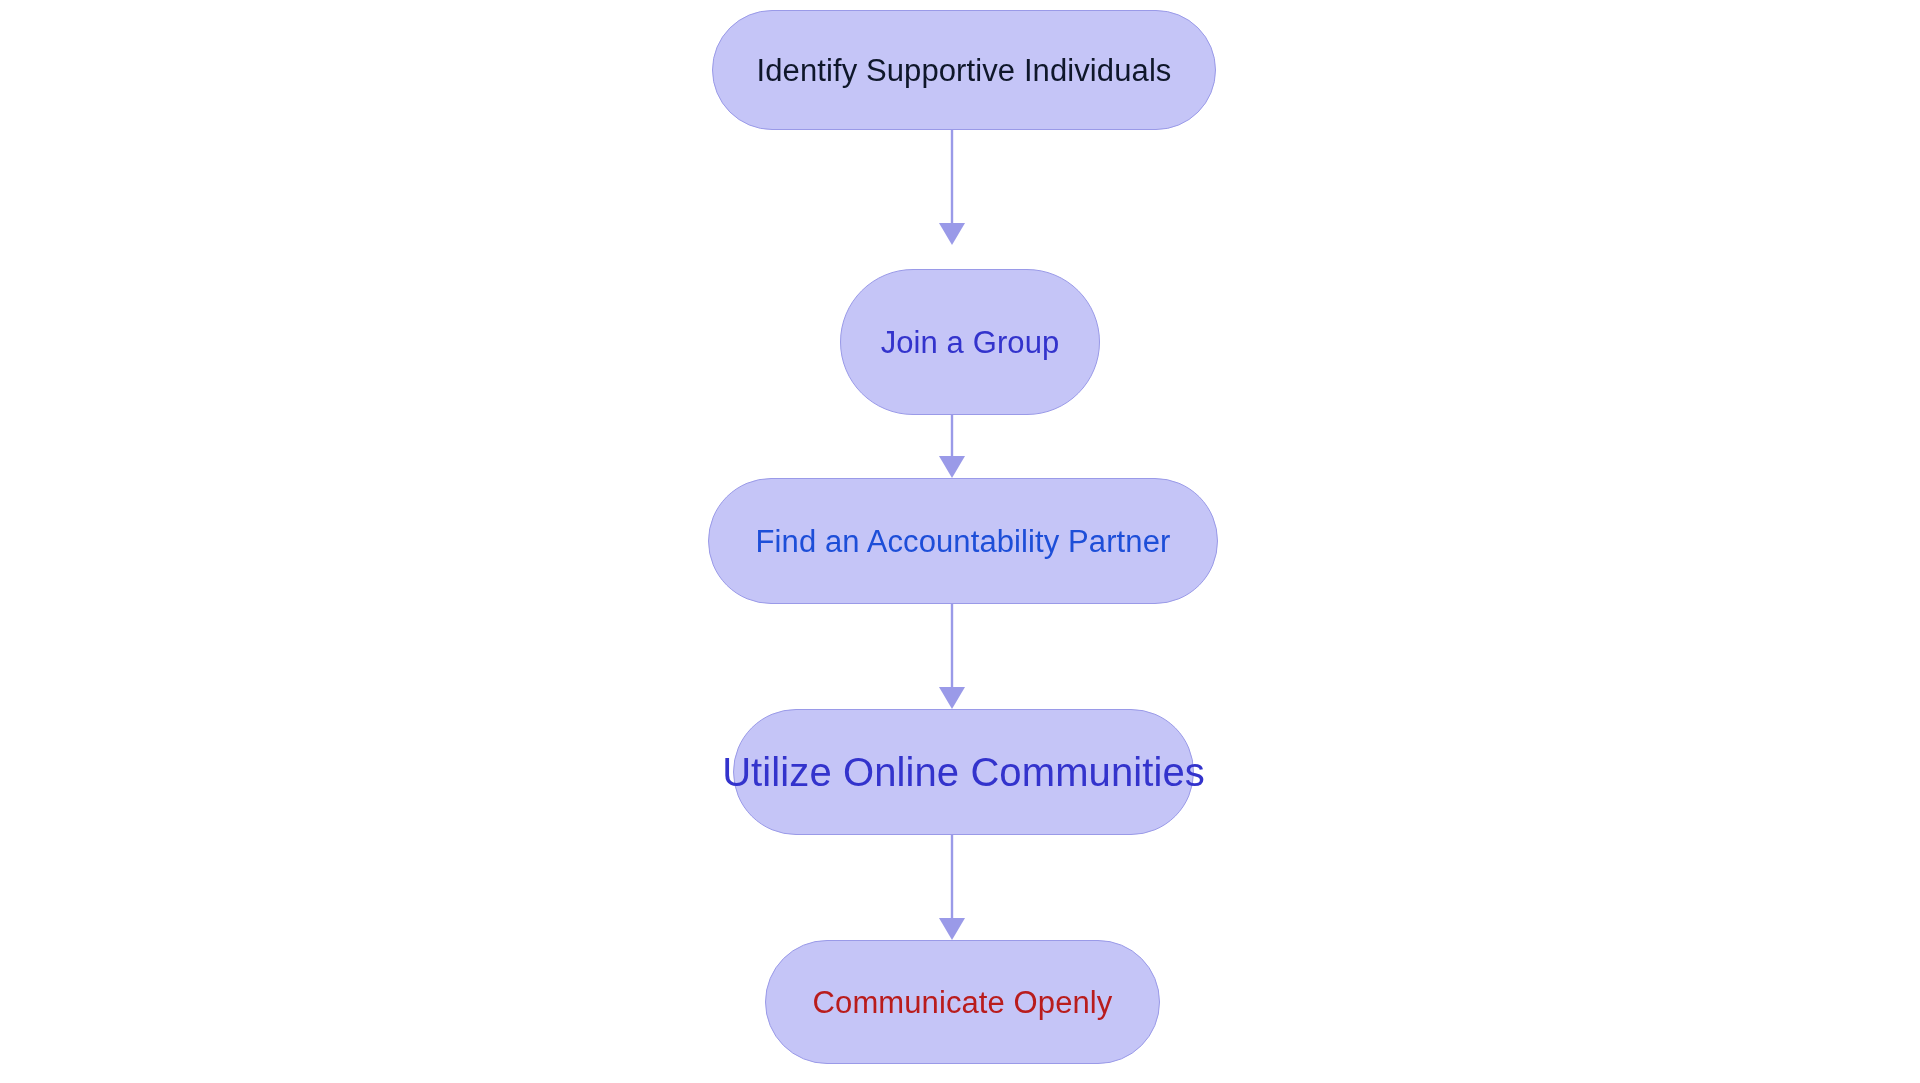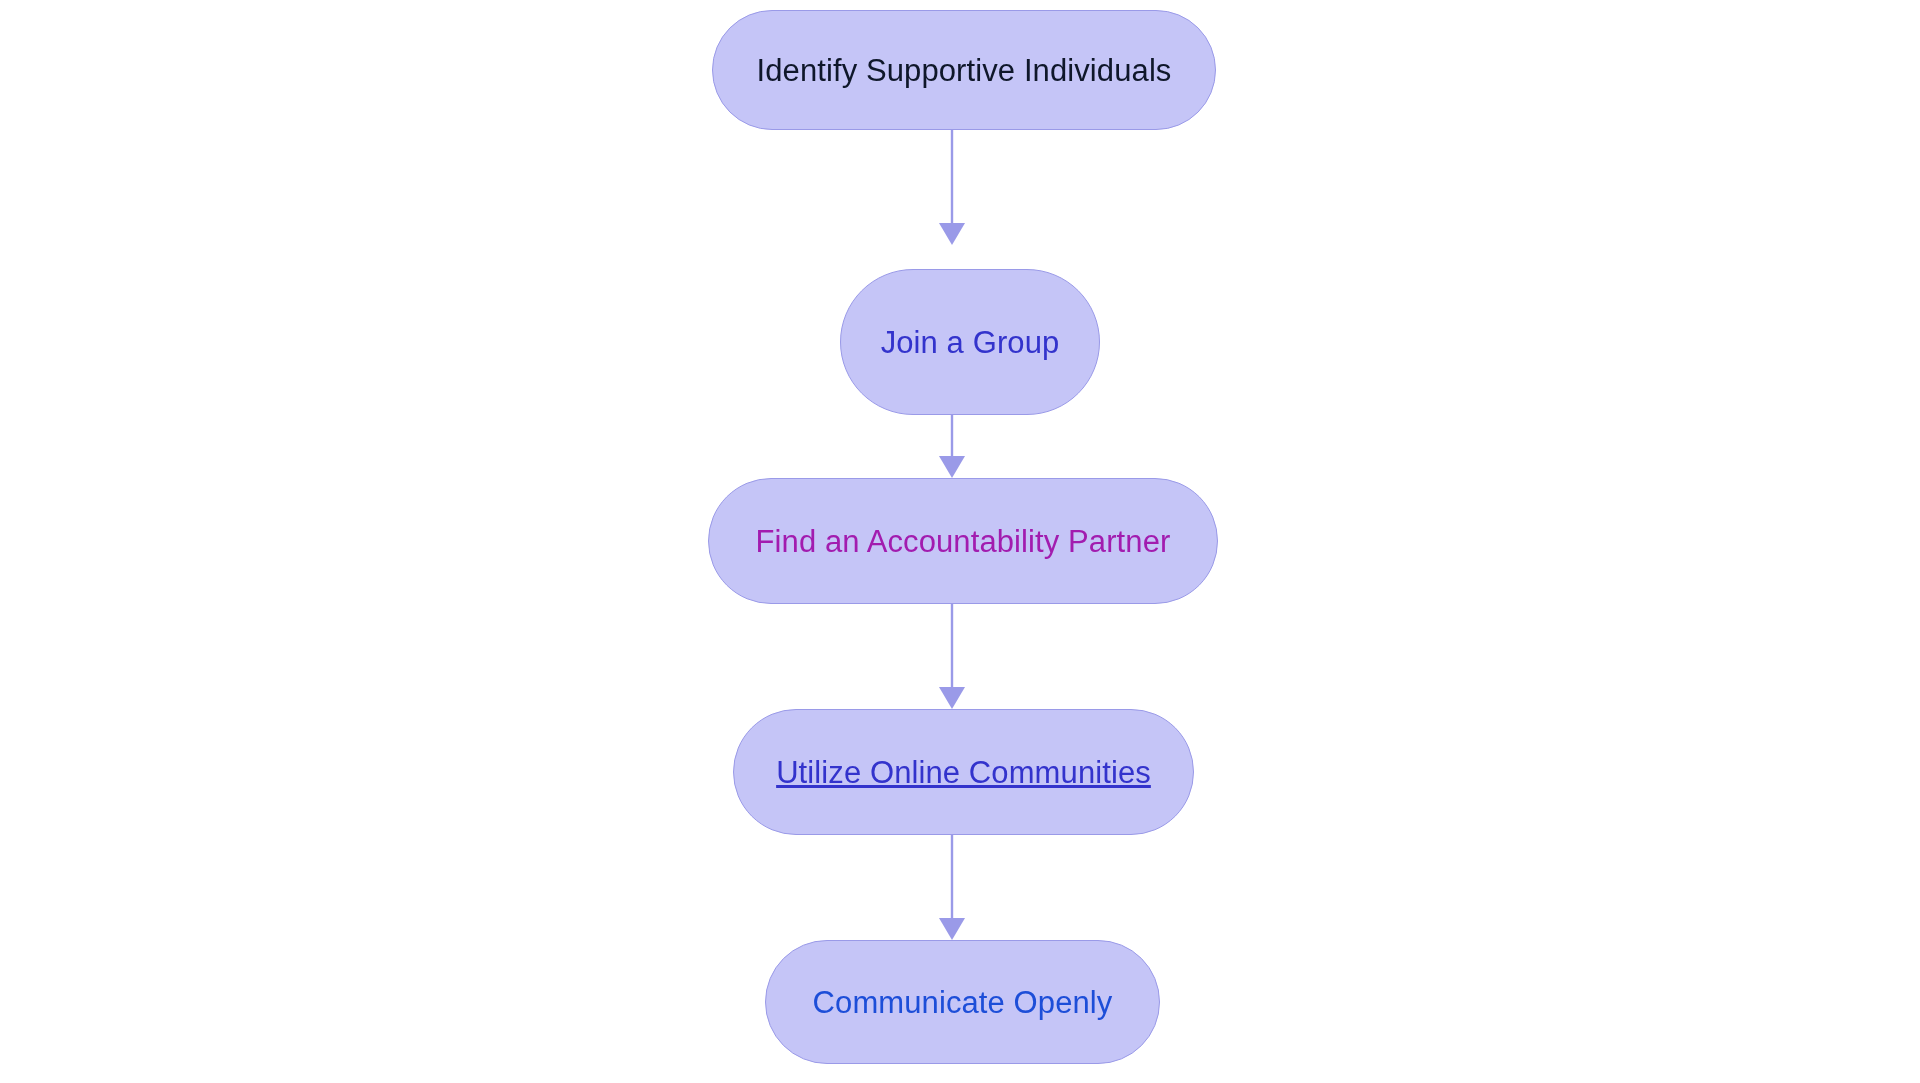--- a/index.html
+++ b/index.html
@@ -73,21 +73,21 @@
       <line class="connector-line" x1="13" y1="0" x2="13" y2="85" stroke="#9a9ae8"></line>
       <polygon class="connector-head" points="0,83 26,83 13,105" fill="#9a9ae8"></polygon>
     </svg>
     <div class="flow-node" style="left: 712px; top: 10px; width: 504px; height: 120px; background: rgb(197, 197, 247); border-color: rgb(154, 154, 232);">
       <span class="node-label" style="font-size: 31px; color: #0f172a;">Identify Supportive Individuals</span>
     </div>
     <div class="flow-node" style="left: 840px; top: 245px; width: 260px; height: 146px; background: rgb(197, 197, 247); border-color: rgb(154, 154, 232); margin-top: 24px;">
       <span class="node-label" style="font-size: 31px; color: rgb(51, 51, 204);">Join a Group</span>
     </div>
     <div class="flow-node" style="left: 708px; top: 478px; width: 510px; height: 126px; background: rgb(197, 197, 247); border-color: rgb(154, 154, 232);">
-      <span class="node-label" style="font-size: 31px; color: #a21caf;">Find an Accountability Partner</span>
+      <span class="node-label" style="font-size: 31px; color: #1d4ed8;">Find an Accountability Partner</span>
     </div>
     <div class="flow-node" style="left: 733px; top: 709px; width: 461px; height: 126px; background: rgb(197, 197, 247); border-color: rgb(154, 154, 232);">
-      <span class="node-label" style="font-size: 31px; color: rgb(51, 51, 204); text-decoration: underline;">Utilize Online Communities</span>
+      <span class="node-label" style="font-size: 40px; color: rgb(51, 51, 204);">Utilize Online Communities</span>
     </div>
     <div class="flow-node" style="left: 765px; top: 940px; width: 395px; height: 124px; background: rgb(197, 197, 247); border-color: rgb(154, 154, 232);">
-      <span class="node-label" style="font-size: 31px; color: #1d4ed8; text-align: center;">Communicate Openly</span>
+      <span class="node-label" style="font-size: 31px; color: #b91c1c; text-align: center;">Communicate Openly</span>
     </div>
   </div>
 
 </body></html>

